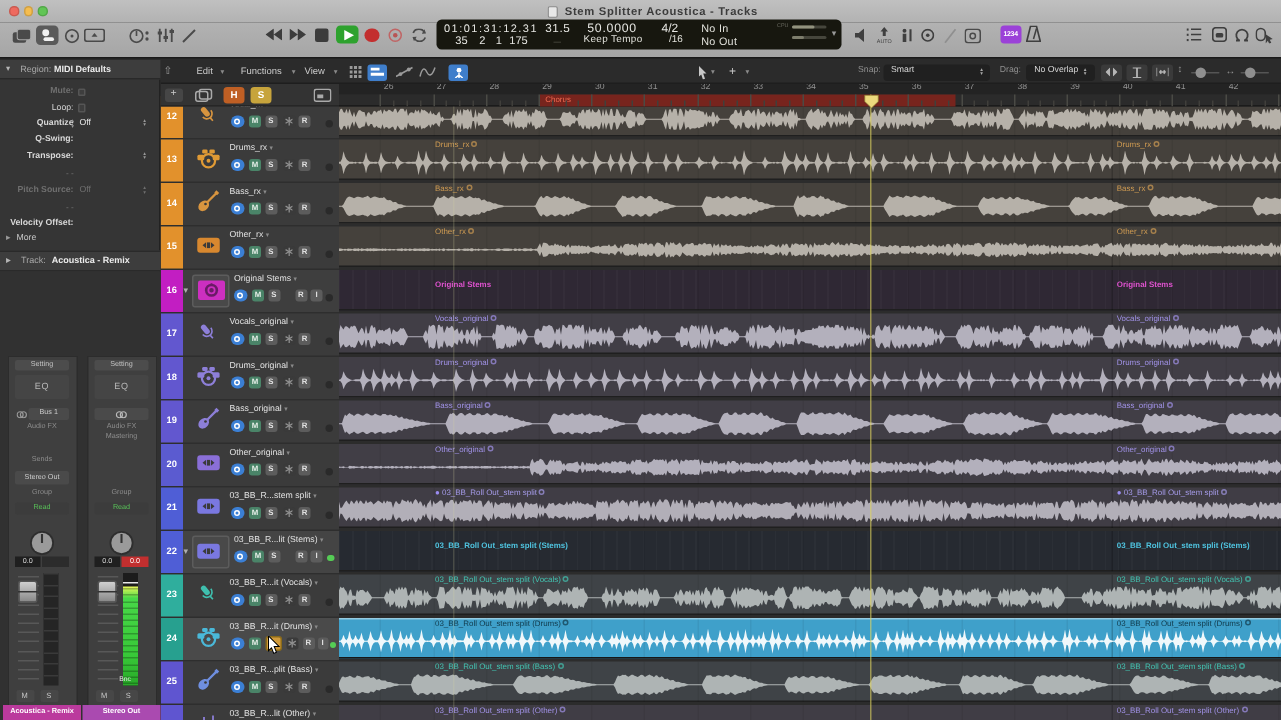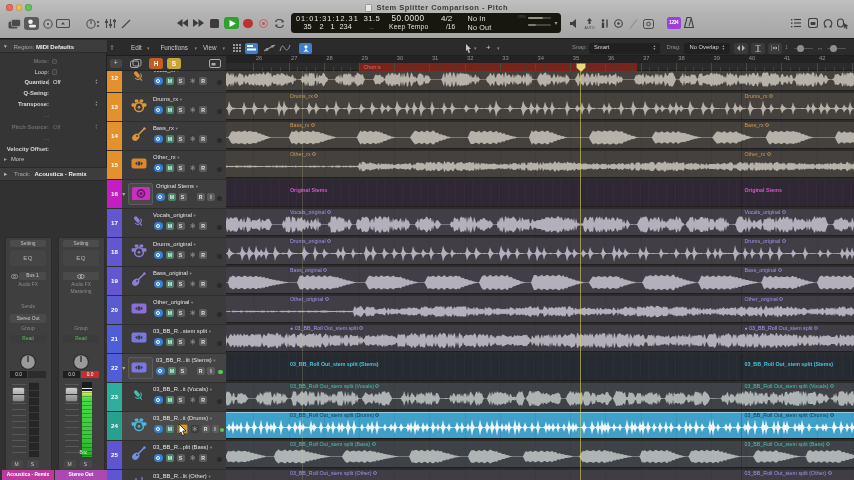--- a/index.html
+++ b/index.html
@@ -1122,21 +1122,21 @@
 <div style="left:79.5px;top:459.5px;width:12px;height:8.5px;background:#474747;border-radius:1.5px;color:#c8c8c8;font-size:5px;text-align:center;line-height:9px;">S</div>
 <div style="left:55.0px;top:470px;width:52px;height:9.5px;background:#aa4ab0;color:#fff;font-size:4.9px;font-weight:700;text-align:center;line-height:10px;white-space:nowrap;overflow:hidden;">Stereo Out</div>
 <div style="left:0px;top:0px;width:854px;height:15px;background:linear-gradient(#c0c0c0,#b2b2b2);"></div>
 <div style="left:0px;top:15px;width:854px;height:24px;background:linear-gradient(#b2b2b2,#a6a6a6);border-bottom:1px solid #1a1a1a;"></div>
 <div style="left:6.2px;top:4.2px;width:6.6px;height:6.6px;background:#ee6a5f;border-radius:50%;border:0.5px solid rgba(0,0,0,0.15);"></div>
 <div style="left:15.7px;top:4.2px;width:6.6px;height:6.6px;background:#f5bd4f;border-radius:50%;border:0.5px solid rgba(0,0,0,0.15);"></div>
 <div style="left:25.2px;top:4.2px;width:6.6px;height:6.6px;background:#61c555;border-radius:50%;border:0.5px solid rgba(0,0,0,0.15);"></div>
 <svg style="left:364.5px;top:3.5px" width="7" height="8" viewBox="0 0 7 8">
       <rect x="0.5" y="0.5" width="6" height="7" rx="1" fill="#e8e8e8" stroke="#8a8a8a" stroke-width="0.8"></rect>
     </svg>
-<div style="left:376.5px;top:4px;font-size:7.5px;color:#3c3c3c;font-weight:700;line-height:1;letter-spacing:0.45px;">Stem Splitter Comparison - Pitch</div>
+<div style="left:376.5px;top:4px;font-size:7.5px;color:#3c3c3c;font-weight:700;line-height:1;letter-spacing:0.45px;">Stem Splitter Acoustica - Tracks</div>
 <svg style="left:8px;top:18.5px" width="13" height="10" viewBox="0 0 13 10">
       <rect x="0.5" y="2.5" width="9" height="7" rx="1.5" fill="#4a4a4a"></rect>
       <rect x="3.5" y="0.5" width="9" height="7" rx="1.5" fill="#4a4a4a" stroke="#a8a8a8" stroke-width="0.7"></rect>
     </svg>
 <div style="left:24px;top:16.5px;width:15px;height:13px;background:#5a5a5a;border-radius:3px;"></div>
 <svg style="left:26.5px;top:18.5px" width="10" height="9" viewBox="0 0 10 9">
       <circle cx="3.5" cy="2.8" r="2.3" fill="#f0f0f0"></circle>
       <rect x="2" y="5.8" width="7" height="2.6" rx="1.3" fill="#f0f0f0"></rect>
     </svg>
 <svg style="left:43px;top:18.5px" width="10" height="10" viewBox="0 0 10 10">
@@ -1184,21 +1184,21 @@
 <div style="left:262px;top:22px;width:3px;height:3px;background:#b85555;border-radius:50%;"></div>
 <svg style="left:273.5px;top:19px" width="11" height="9" viewBox="0 0 11 9">
       <path d="M1.5 3A4 4 0 0 1 9 3M9.5 6A4 4 0 0 1 2 6" stroke="#4a4a4a" stroke-width="1.2" fill="none"></path>
       <path d="M9 0.5l1 2.8-2.8.2zM2 8.5L1 5.7l2.8-.2z" fill="#4a4a4a"></path>
     </svg>
 <div style="left:291px;top:13px;width:270px;height:20px;background:#17170f;border-radius:3.5px;"></div>
 <div style="left:296px;top:14.8px;font-size:7.3px;color:#e6e6e2;font-weight:400;line-height:1;letter-spacing:1.0px;">01:01:31:12.31</div>
 <div style="left:303.5px;top:23.2px;font-size:7.4px;color:#e6e6e2;font-weight:400;line-height:1;">35</div>
 <div style="left:319.5px;top:23.2px;font-size:7.4px;color:#e6e6e2;font-weight:400;line-height:1;">2</div>
 <div style="left:330.5px;top:23.2px;font-size:7.4px;color:#e6e6e2;font-weight:400;line-height:1;">1</div>
-<div style="left:339.5px;top:23.2px;font-size:7.4px;color:#e6e6e2;font-weight:400;line-height:1;">234</div>
+<div style="left:339.5px;top:23.2px;font-size:7.4px;color:#e6e6e2;font-weight:400;line-height:1;">175</div>
 <div style="left:363.5px;top:15.1px;font-size:7.8px;color:#e6e6e2;font-weight:400;line-height:1;letter-spacing:0.4px;">31.5</div>
 <div style="left:369px;top:25.5px;font-size:5px;color:#6a6a60;font-weight:400;line-height:1;">—</div>
 <div style="left:391.5px;top:15.1px;font-size:8.2px;color:#e6e6e2;font-weight:400;line-height:1;letter-spacing:0.5px;">50.0000</div>
 <div style="left:389px;top:24px;font-size:6.6px;color:#e0e0da;font-weight:400;line-height:1;letter-spacing:0.25px;">Keep Tempo</div>
 <div style="left:441px;top:15.1px;font-size:8px;color:#e6e6e2;font-weight:400;line-height:1;">4/2</div>
 <div style="left:446px;top:24px;font-size:6.6px;color:#e0e0da;font-weight:400;line-height:1;">/16</div>
 <div style="left:467.5px;top:15.4px;font-size:7.2px;color:#e0e0da;font-weight:400;line-height:1;letter-spacing:0.2px;">No In</div>
 <div style="left:467.5px;top:24px;font-size:7.2px;color:#e0e0da;font-weight:400;line-height:1;letter-spacing:0.2px;">No Out</div>
 <div style="left:518px;top:15.5px;font-size:3.6px;color:#6a6a60;font-weight:400;line-height:1;">CPU</div>
 <div style="left:528px;top:16.5px;width:23px;height:2.6px;background:#46463c;border-radius:1px;"></div>

